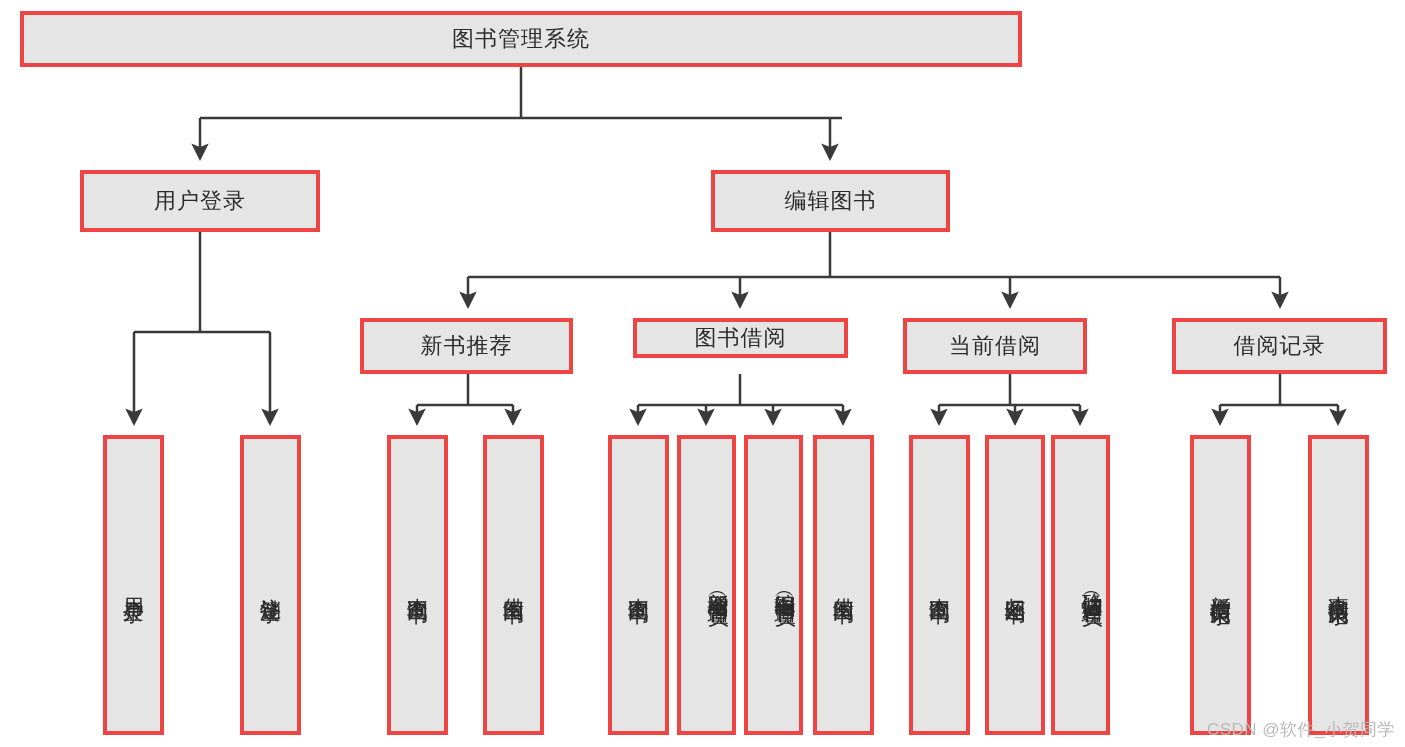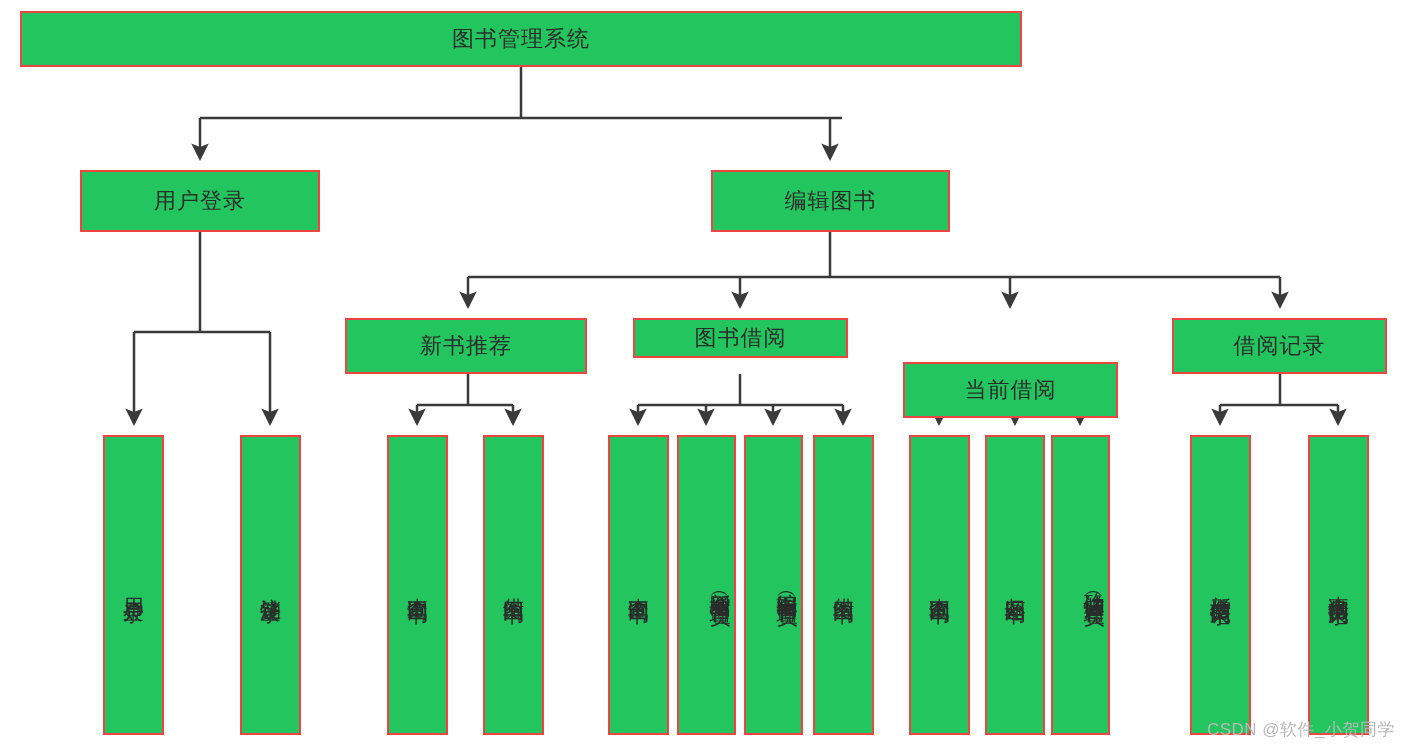--- a/index.html
+++ b/index.html
@@ -22,22 +22,22 @@
     position: absolute;
     left: 0;
     top: 0;
     width: 1405px;
     height: 747px;
     pointer-events: none;
   }
   .node {
     position: absolute;
     box-sizing: border-box;
-    border: 2px solid #ef4444;
-    background: #22c55e;
+    border: 4px solid #ef4444;
+    background: #e5e5e5;
     display: flex;
     align-items: center;
     justify-content: center;
     color: #2b2b2b;
     z-index: 2;
   }
   .node.horizontal {
     font-size: 22px;
     letter-spacing: 1px;
     line-height: 1.2;
@@ -132,27 +132,27 @@
     <span class="node-label">图书管理系统</span>
   </div>
 
   <div class="node horizontal" style="left:80px; top:170px; width:240px; height:62px;">
     <span class="node-label">用户登录</span>
   </div>
   <div class="node horizontal" style="left:711px; top:170px; width:239px; height:62px;">
     <span class="node-label">编辑图书</span>
   </div>
 
-  <div class="node horizontal" style="left:345px; top:318px; width:242px; height:56px;">
+  <div class="node horizontal" style="left:360px; top:318px; width:213px; height:56px;">
     <span class="node-label">新书推荐</span>
   </div>
   <div class="node horizontal" style="left:633px; top:318px; width:215px; height:40px;">
     <span class="node-label">图书借阅</span>
   </div>
-  <div class="node horizontal" style="left:903px; top:318px; width:215px; height:56px;margin-top:44px;">
+  <div class="node horizontal" style="left:903px; top:318px; width:184px; height:56px;">
     <span class="node-label">当前借阅</span>
   </div>
   <div class="node horizontal" style="left:1172px; top:318px; width:215px; height:56px;font-family:Liberation Serif, serif;">
     <span class="node-label">借阅记录</span>
   </div>
 
   <div class="node vertical mid-aligned" style="left:103px; top:435px; width:61px; height:300px;">
     <span class="node-label">用户登录</span>
   </div>
   <div class="node vertical mid-aligned" style="left:240px; top:435px; width:61px; height:300px;">

